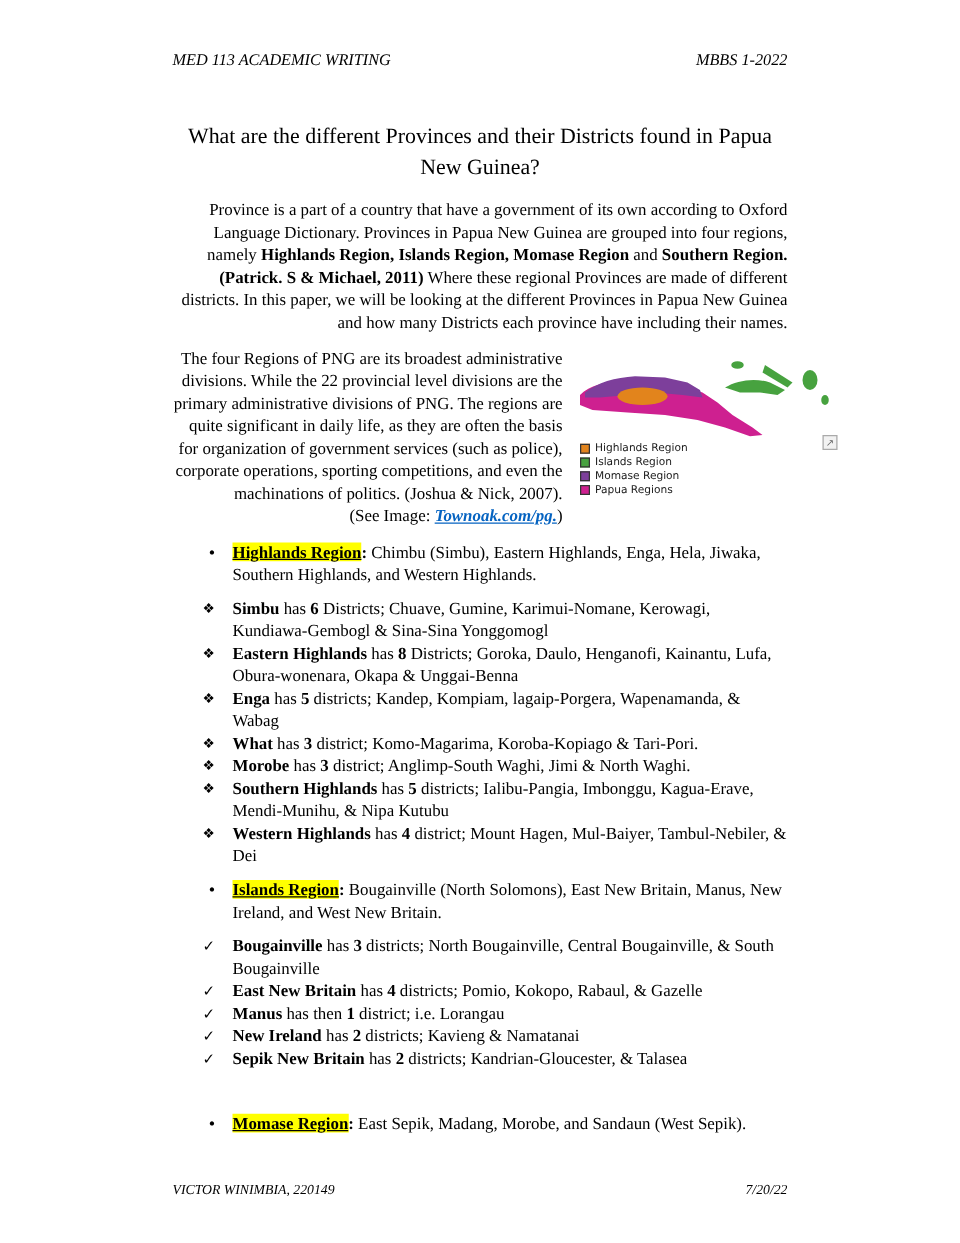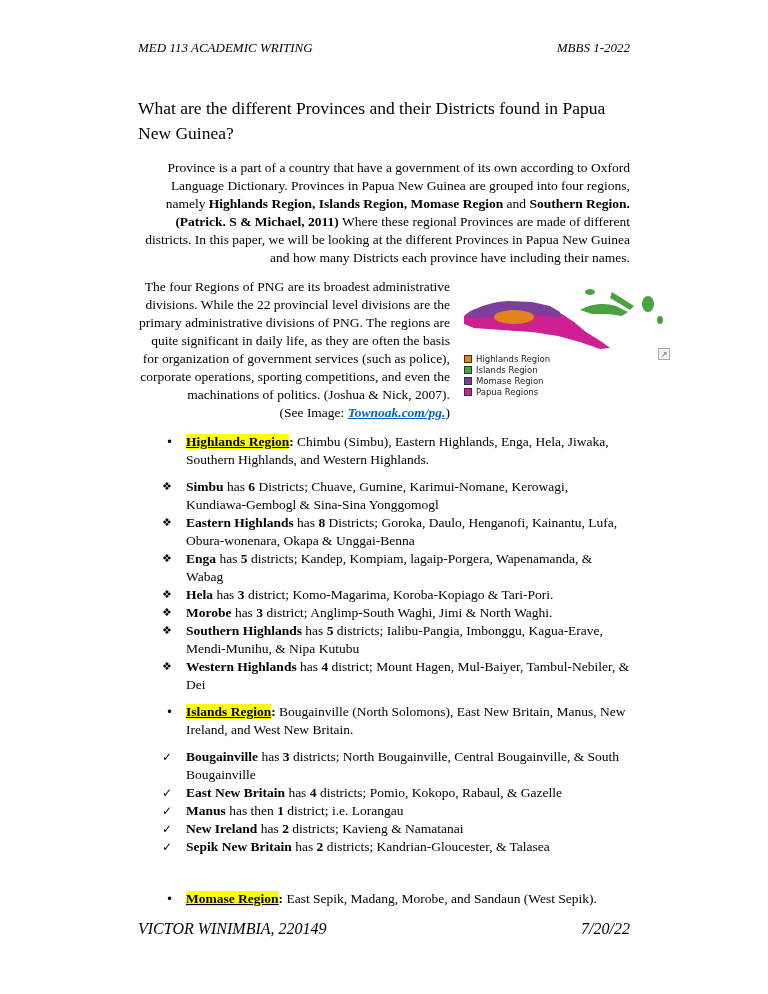--- a/index.html
+++ b/index.html
@@ -5,25 +5,25 @@
   * { margin:0; padding:0; box-sizing:border-box; }
   html,body { background:#fff; }
   .page {
     width:672px; height:994px; position:relative; background:#fff;
     font-family:"Liberation Serif", serif; font-size:13.5px; color:#000;
     overflow:hidden; margin:0 auto;
   }
   .margins { padding:40px 90px 0 90px; }
   .hdr { display:flex; justify-content:space-between; font-style:italic; font-size:13px; }
   .ftr {
-    position:absolute; left:90px; right:90px; bottom:56px;
-    display:flex; justify-content:space-between; font-style:italic; font-size:16px;
+    position:absolute; left:90px; right:90px; bottom:36px;
+    display:flex; justify-content:space-between; font-style:italic; font-size:11px;
   }
   h1.title {
-    font-weight:400; font-size:17.5px; 
+    font-weight:400; font-size:17.5px; text-align:center;
     margin:40px auto 13px auto; max-width:610px; line-height:1.42;
   }
   p.body { line-height:18px; margin-bottom:11px; text-align:right; }
   b { font-weight:bold; }
   .hl { text-decoration:underline; }
   a.link { color:#0563C1; font-weight:bold; font-style:italic; text-decoration:underline; cursor:pointer; }
 
   
   figure.map {
     float:right; width:208px; height:120px; margin:2px -40px 6px 12px;
@@ -116,21 +116,21 @@
       <div class="li">
           <span class="li-b dia">❖</span>
           <span class="li-t"><b>Eastern Highlands</b><span> has </span><b>8</b><span> Districts; Goroka, Daulo, Henganofi, Kainantu, Lufa, Obura-wonenara, Okapa &amp; Unggai-Benna</span></span>
         </div>
       <div class="li">
           <span class="li-b dia">❖</span>
           <span class="li-t"><b>Enga</b><span> has </span><b>5</b><span> districts; Kandep, Kompiam, lagaip-Porgera, Wapenamanda, &amp; Wabag</span></span>
         </div>
       <div class="li">
           <span class="li-b dia">❖</span>
-          <span class="li-t"><b>Hela</b><span> has </span><b>3</b><span> district; Komo-Magarima, Koroba-Kopiago &amp; Tari-Pori.</span></span>
+          <span class="li-t"><b>What</b><span> has </span><b>3</b><span> district; Komo-Magarima, Koroba-Kopiago &amp; Tari-Pori.</span></span>
         </div>
       <div class="li">
           <span class="li-b dia">❖</span>
           <span class="li-t"><b>Morobe</b><span> has </span><b>3</b><span> district; Anglimp-South Waghi, Jimi &amp; North Waghi.</span></span>
         </div>
       <div class="li">
           <span class="li-b dia">❖</span>
           <span class="li-t"><b>Southern Highlands</b><span> has </span><b>5</b><span> districts; Ialibu-Pangia, Imbonggu, Kagua-Erave, Mendi-Munihu, &amp; Nipa Kutubu</span></span>
         </div>
       <div class="li">

